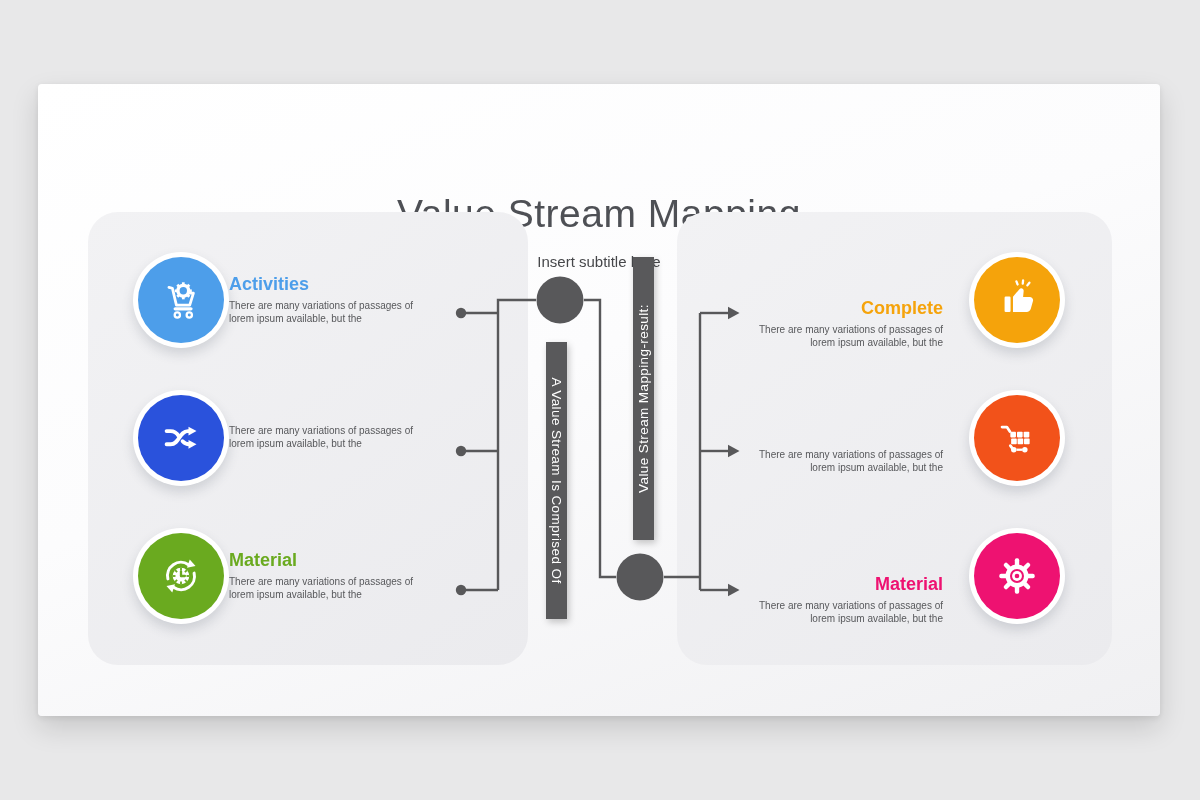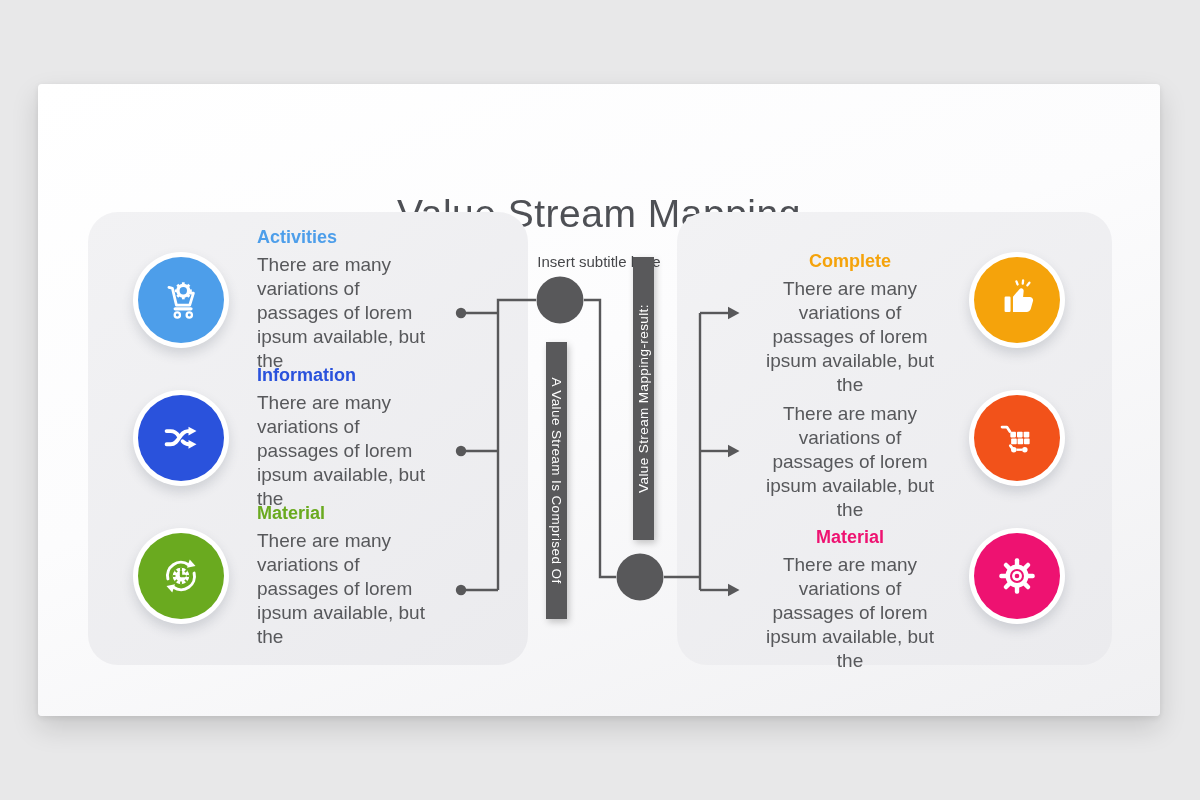--- a/index.html
+++ b/index.html
@@ -30,36 +30,36 @@
     display:flex;flex-direction:column;gap:42px;
   }
   .panel::before{
     content:"";position:absolute;inset:-7px;border-radius:37px;z-index:-1;
     background:linear-gradient(145deg,#ffffff 0%,#f5f5f7 100%);
     box-shadow:-14px 18px 30px rgba(100,100,115,.16), 0 10px 22px rgba(100,100,115,.10);
   }
   .panel.left{left:88px;width:440px;padding:40px 0 0 45px;}
   .panel.right{left:677px;width:435px;padding:40px 47px 0 0;align-items:flex-end;}
   .item{display:flex;align-items:center;height:96px;}
-  .panel.left .item{gap:28px;}
+  .panel.left .item{}
   .panel.right .item{flex-direction:row-reverse;gap:26px;}
   .badge{
     flex:0 0 96px;width:96px;height:96px;border-radius:50%;background:#ffffff;
     box-shadow:0 6px 12px rgba(60,70,90,.18);
     display:flex;align-items:center;justify-content:center;
   }
   .badge-inner{
     width:86px;height:86px;border-radius:50%;background:var(--c);
     display:flex;align-items:center;justify-content:center;
   }
   .badge-inner svg{width:46px;height:46px;}
   .item-text{width:186px;}
-  .panel.right .item-text{text-align:center;margin-top:48px;}
+  .panel.right .item-text{text-align:right;margin-top:48px;}
   .item-title{font-size:18px;font-weight:bold;color:var(--c);margin-bottom:5px;}
-  .item-desc{font-size:19px;line-height:1.27;color:#57585b;}
+  .item-desc{font-size:10px;line-height:1.27;color:#57585b;}
   .connectors{position:absolute;left:0;top:0;width:1200px;height:800px;pointer-events:none;}
   .vbar{
     position:absolute;width:21px;background:#59595b;z-index:5;
     display:flex;align-items:center;justify-content:center;
     box-shadow:2px 3px 7px rgba(0,0,0,.22);
   }
   .vbar span{
     color:#ffffff;font-size:13.5px;letter-spacing:.4px;white-space:nowrap;
   }
   .vbar.left-bar{left:546px;top:342px;height:277px;}
@@ -116,21 +116,20 @@
               <path d="M7.5,25.5 h3.5 c7.5,0 7.5,-11.5 15,-11.5 h1"></path>
               <path d="M7.5,14 h3.5 c3.2,0 5.4,1.8 7.1,4.4"></path>
               <path d="M21.4,22.8 c1.7,1.8 3.6,2.7 5.6,2.7 h0.5"></path>
             </g>
             <polygon points="26.5,10.2 33.5,14 26.5,17.8" fill="#fff"></polygon>
             <polygon points="26.5,21.7 33.5,25.5 26.5,29.3" fill="#fff"></polygon>
           </svg>
         </div>
       </div>
       <div class="item-text">
-        <div class="item-title">Information</div>
         <div class="item-desc">There are many variations of passages of lorem ipsum available, but the</div>
       </div>
     </div>
 
     <div class="item" style="--c: #6AAA1F;">
       <div class="badge">
         <div class="badge-inner">
           <svg viewBox="0 0 40 40">
             <g stroke="#fff" stroke-width="2.6" fill="none" stroke-linecap="round">
               <path d="M8.6,22.5 A11.6,11.6 0 0 1 26.5,10.2"></path>

